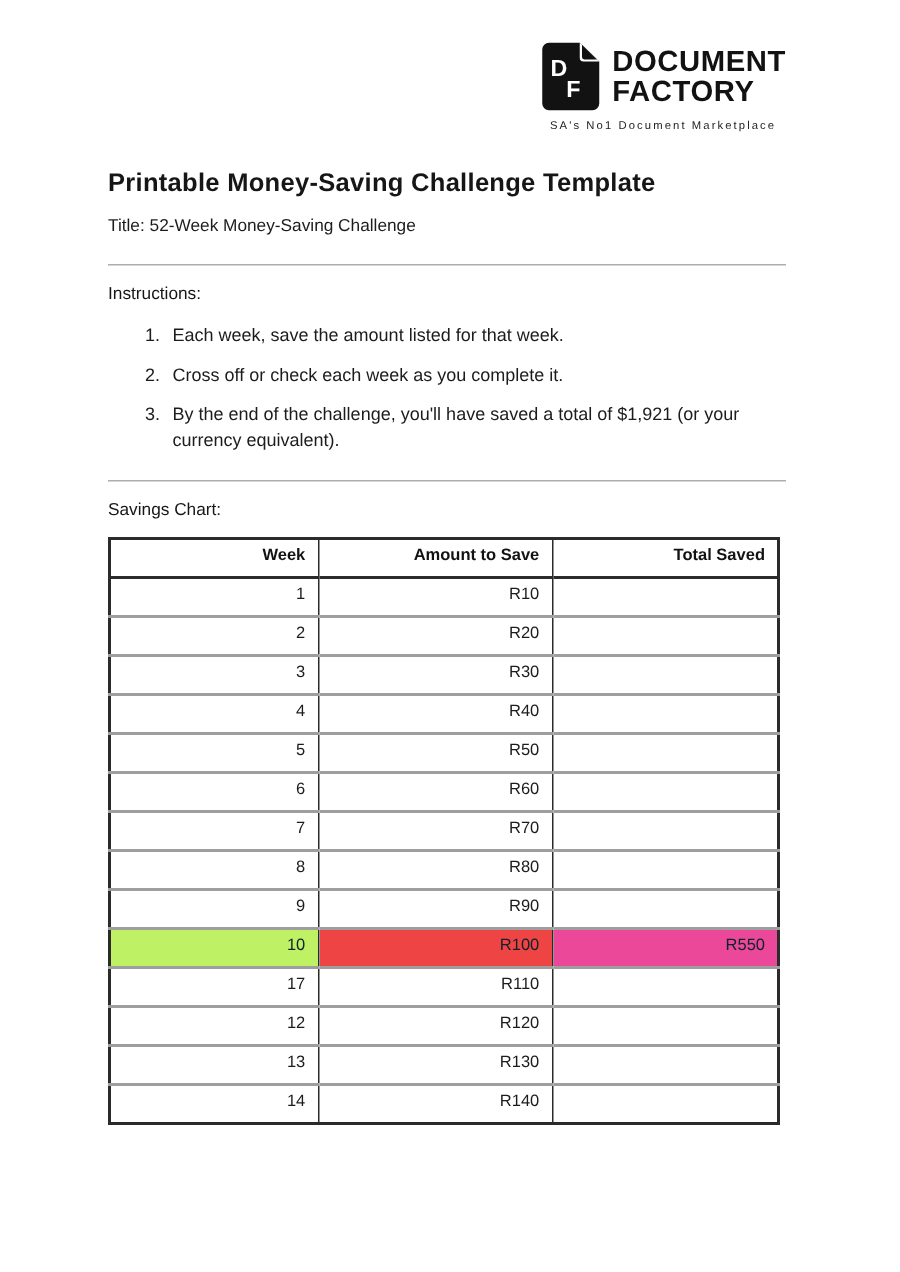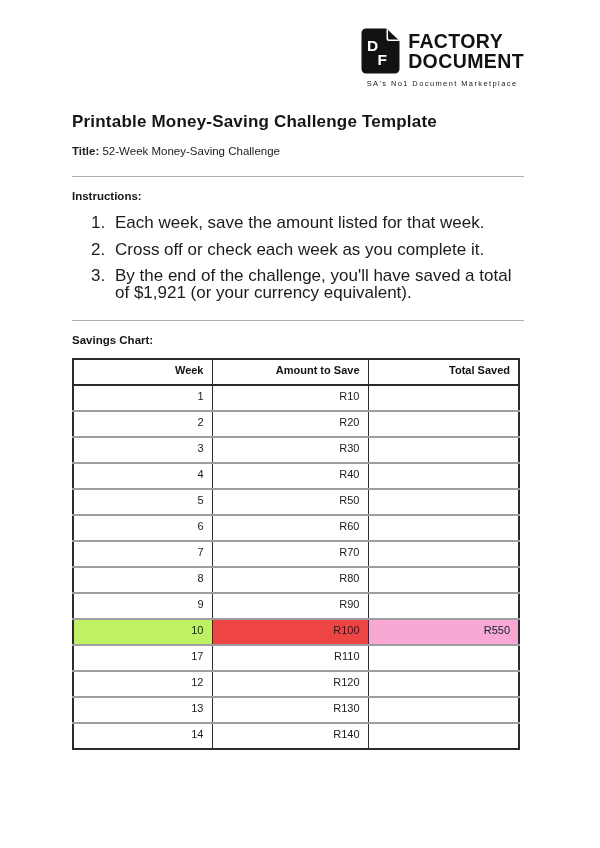--- a/index.html
+++ b/index.html
@@ -51,39 +51,39 @@
     font-size: 17px;
     font-weight: bold;
     letter-spacing: 0.2px;
     color: #161616;
   }
   .subtitle {
     margin-top: 13px;
     font-size: 11.5px;
     color: #1c1c1c;
   }
-  .subtitle b { font-weight: bold; }
+  .subtitle b { font-weight: normal; }
 
   .divider {
     border: none;
     border-top: 1px solid #adadad;
     margin-top: 19px;
   }
 
   .section-heading {
     margin-top: 13px;
     font-size: 11.5px;
-    font-weight: bold;
+    font-weight: normal;
     color: #161616;
   }
 
   ol.instructions-list {
     margin-top: 13px;
     padding-left: 38px;
-    font-size: 17px;
+    font-size: 12px;
   }
   ol.instructions-list li {
     margin-bottom: 10px;
     line-height: 16.5px;
     padding-left: 5px;
     max-width: 412px;
   }
 
   
   table.savings-table {
@@ -127,22 +127,22 @@
   <div class="logo-wrap">
     <div class="logo-row">
       <svg class="logo-icon" viewBox="0 0 40 46" aria-hidden="true">
         <path d="M6 0.5 H26.5 L39.5 13 V41 a4.5 4.5 0 0 1 -4.5 4.5 H6 a4.5 4.5 0 0 1 -4.5 -4.5 V5 A4.5 4.5 0 0 1 6 0.5 Z" fill="#121212"></path>
         <path d="M26.5 0.5 L39.5 13 H29 a2.5 2.5 0 0 1 -2.5 -2.5 Z" fill="#ffffff"></path>
         <path d="M28 1.9 L38 11.6 H29.6 a1.6 1.6 0 0 1 -1.6 -1.6 Z" fill="#121212"></path>
         <text x="7" y="22.5" fill="#ffffff" font-size="15.5" font-weight="bold" font-family="Liberation Sans, sans-serif">D</text>
         <text x="17.5" y="36.5" fill="#ffffff" font-size="15.5" font-weight="bold" font-family="Liberation Sans, sans-serif">F</text>
       </svg>
       <div class="brand-text">
+        <div>DOCUMENT</div>
         <div>FACTORY</div>
-        <div>DOCUMENT</div>
       </div>
     </div>
     <div class="tagline">SA's No1 Document Marketplace</div>
   </div>
 
   <h1 class="page-title">Printable Money-Saving Challenge Template</h1>
 
   <p class="subtitle"><b>Title:</b> <span>52-Week Money-Saving Challenge</span></p>
 
   <hr class="divider">
@@ -213,21 +213,21 @@
       <td></td>
     </tr>
         <tr>
       <td>9</td>
       <td>R90</td>
       <td></td>
     </tr>
         <tr class="highlight">
       <td style="background: #bef264;">10</td>
       <td style="background: #ef4444;">R100</td>
-      <td style="background: #f9a8d4;">R550</td>
+      <td style="background: #ec4899;">R550</td>
     </tr>
         <tr>
       <td>17</td>
       <td>R110</td>
       <td></td>
     </tr>
         <tr>
       <td>12</td>
       <td>R120</td>
       <td></td>

